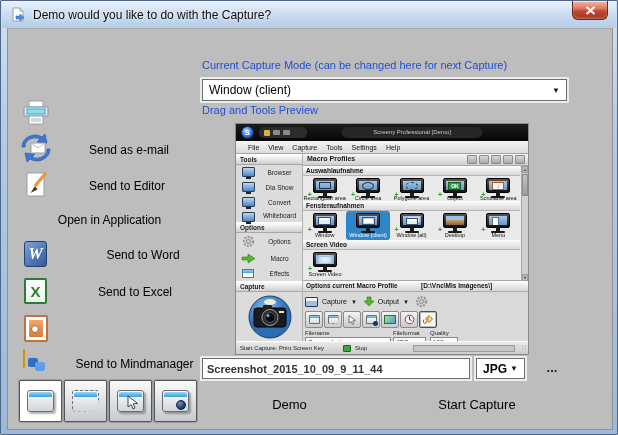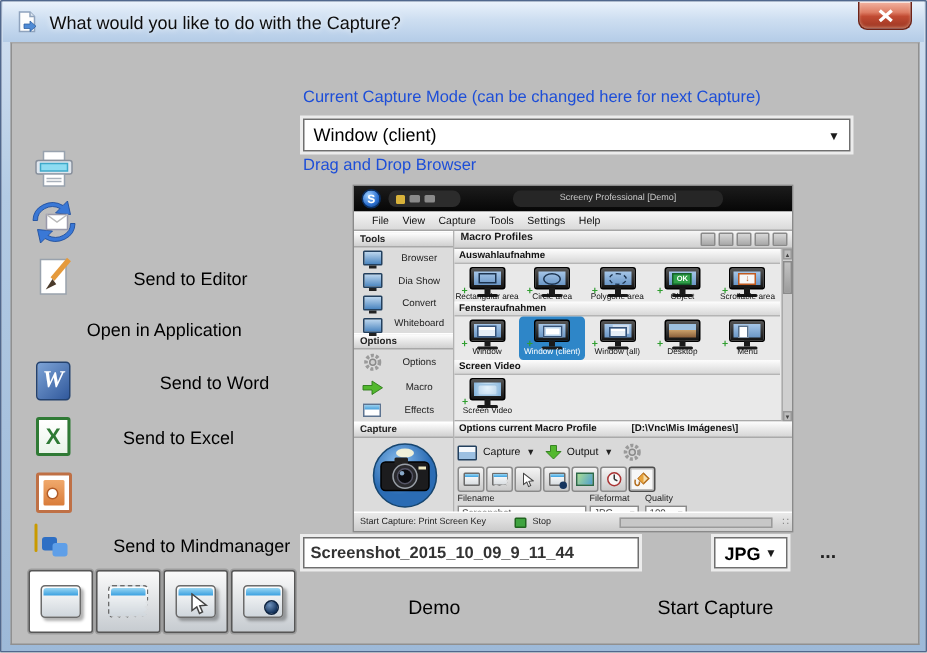--- a/index.html
+++ b/index.html
@@ -157,21 +157,21 @@
 <body>
 
 <div class="dialog">
 
   <div class="titlebar">
     <svg width="15" height="15" viewBox="0 0 15 15">
       <path d="M2 1 h7 l3 3 v10 h-10 z" fill="#fdfdfd" stroke="#8fa3bd"></path>
       <path d="M9 1 v3 h3" fill="#dfe8f2" stroke="#8fa3bd"></path>
       <path d="M5 9 h4 v-2 l4 3.5 -4 3.5 v-2 h-4 z" fill="#4f8bd6" stroke="#2b5d9e" stroke-width="0.5"></path>
     </svg>
-    <span class="wtitle">What would you like to do with the Capture?</span>
+    <span class="wtitle">Demo would you like to do with the Capture?</span>
     <div class="closebtn">
       <svg width="11" height="9" viewBox="0 0 11 9">
         <path d="M1.5 1 L9.5 8 M9.5 1 L1.5 8" stroke="#fff" stroke-width="2.2"></path>
       </svg>
     </div>
   </div>
 
   <div class="content">
 
     
@@ -188,37 +188,38 @@
     </span>
 
     <span class="sicon" style="left:13px; top:105px">
       <svg width="30" height="28" viewBox="0 0 30 28">
         <path d="M4 13 a10 9 0 0 1 15 -8 l-3 3 10 1 -2 -9 -3 3 a13 12 0 0 0 -20 10 z" fill="#3a78d6" stroke="#1f4f9e" stroke-width="0.6"></path>
         <path d="M26 15 a10 9 0 0 1 -15 8 l3 -3 -10 -1 2 9 3 -3 a13 12 0 0 0 20 -10 z" fill="#3a78d6" stroke="#1f4f9e" stroke-width="0.6"></path>
         <rect x="10" y="9" width="14" height="10" fill="#fff" stroke="#99a"></rect>
         <path d="M10 9 l7 5 7 -5" fill="none" stroke="#bbb"></path>
       </svg>
     </span>
+    <span class="slabel" style="left:36px; top:114px; width:170px">Send as e-mail</span>
 
     <span class="sicon" style="left:17px; top:141px">
       <svg width="24" height="28" viewBox="0 0 24 28">
         <rect x="2" y="3" width="17" height="23" fill="#fff" stroke="#99a2ad"></rect>
         <line x1="21" y1="3" x2="10" y2="16" stroke="#e59a3c" stroke-width="3.4"></line>
         <path d="M10 16 l-4.5 7 7 -3.5 z" fill="#4a3a2a"></path>
       </svg>
     </span>
     <span class="slabel" style="left:14px; top:184px; width:175px">Open in Application</span>
 
     <span class="slabel" style="left:34px; top:150px; width:170px">Send to Editor</span>
 
     <span class="sicon office word-ic" style="left:16px; top:212px">W</span>
     <span class="slabel" style="left:50px; top:219px; width:170px">Send to Word</span>
 
     <span class="sicon office excel-ic" style="left:16px; top:249px">X</span>
-    <span class="slabel" style="left:26px; top:256px; width:170px">Send to Excel</span>
+    <span class="slabel" style="left:42px; top:256px; width:170px">Send to Excel</span>
 
     <span class="sicon ppt-ic" style="left:16px; top:286px">
         <span class="ppt-in">
           <span class="ppt-dot"></span>
         </span>
       </span>
 
     <span class="sicon mind-ic" style="left:15px; top:321px"><span class="mind-a"></span><span class="mind-b"></span></span>
     <span class="slabel" style="left:34px; top:328px; width:185px">Send to Mindmanager</span>
 
@@ -241,21 +242,21 @@
           <span class="bluedot"></span>
         </span>
     </div>
 
     
     <span class="mlabel" style="left:194px; top:30px">Current Capture Mode (can be changed here for next Capture)</span>
     <div class="combo" style="left:194px; top:50px; width:365px; height:22px">
       <span>Window (client)</span>
       <span class="arr">▼</span>
     </div>
-    <span class="mlabel" style="left:194px; top:75px">Drag and Drop Browser</span>
+    <span class="mlabel" style="left:194px; top:75px">Drag and Tools Preview</span>
 
     
     <div class="pv">
       <div class="pv-tb">
         <span class="slogo">S</span>
         <span class="qat">
             <i class="y"></i>
             <i></i>
             <i></i>
           </span>
@@ -451,21 +452,21 @@
       <div class="pv-status">
         <span style="position:absolute; left:4px; top:3px">Start Capture: Print Screen Key</span>
         <span class="stopic"></span>
         <span style="position:absolute; left:119px; top:3px">Stop</span>
         <span class="ptrack"><span class="pfill"></span></span>
         <span class="grip">∷</span>
       </div>
     </div>
 
     
-    <input class="tfield" style="left: 194px; top: 329px; width: 224px; height: 21px;" value="Screenshot_2015_10_09_9_11_44">
+    <input class="tfield" style="left: 194px; top: 329px; width: 268px; height: 21px;" value="Screenshot_2015_10_09_9_11_44">
     <div class="combo" style="left:468px; top:329px; width:49px; height:21px; font-weight:bold">
       <span>JPG</span>
       <span class="arr">▼</span>
     </div>
     <button class="dots" style="left:530px; top:331px; width:28px">...</button>
     <span class="actlabel" style="left:224px; top:368px; width:115px">Demo</span>
     <span class="actlabel" style="left:404px; top:368px; width:130px">Start Capture</span>
   </div>
 </div>
 

